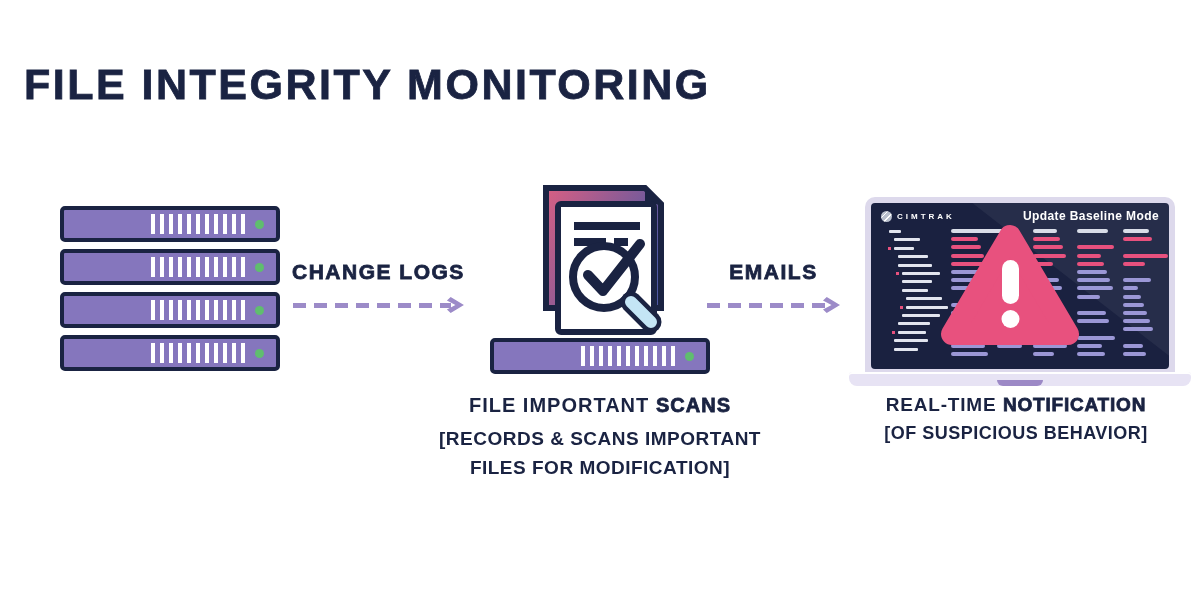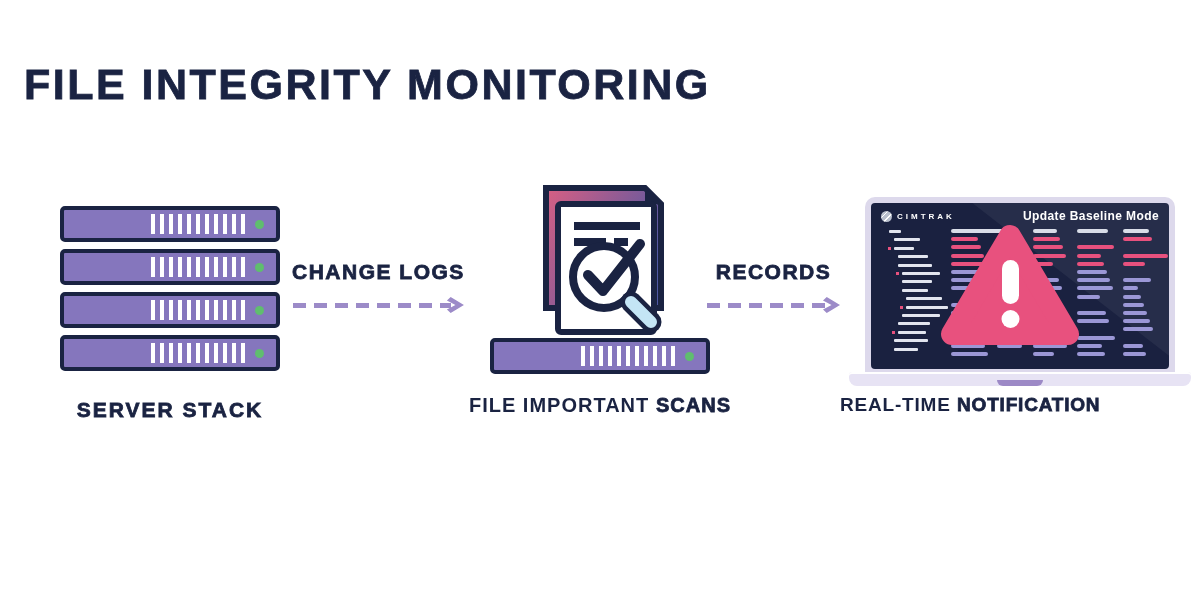--- a/index.html
+++ b/index.html
@@ -67,21 +67,21 @@
   .tree{position:absolute;top:24px;left:8px;width:70px;bottom:8px;}
   .tree b{position:absolute;height:3px;background:var(--treebar);border-radius:1px;}
   .tree s{position:absolute;width:3px;height:3px;background:var(--pink);}
   .grid{position:absolute;top:22px;left:0;right:0;bottom:0;}
   .grid b{position:absolute;height:4px;border-radius:2px;}
   .warning{top:220px;left:938px;width:145px;height:130px;}
   .laptop-base{top:372px;left:849px;width:342px;height:14px;background:var(--base);
     border-radius:3px 3px 8px 8px;box-shadow:inset 0 2px 0 #fff;}
   .notch{top:380px;left:997px;width:46px;height:6px;background:var(--notch);
     border-radius:0 0 6px 6px;}
-  .right-label{top:394px;left:840px;width:352px;text-align:left;font-size:19px;
+  .right-label{top:394px;left:840px;width:352px;text-align:center;font-size:19px;
     font-weight:bold;letter-spacing:0.8px;}
   .right-sub{top:423px;left:840px;width:352px;text-align:center;font-size:18px;
     font-weight:bold;letter-spacing:0.5px;}
   .gap-b{margin-left:0.34em;}
 </style>
 </head>
 <body>
 
 <div class="stage">
 
@@ -146,21 +146,20 @@
           <i></i>
           <i></i>
           <i></i>
           <i></i>
           <i></i>
           <i></i>
         </span>
         <span class="led"></span>
       </div>
     </div>
-  <div class="abs stack-label xbold">SERVER STACK</div>
 
   <div class="abs flow flow1">
     <span class="flow-label xbold">CHANGE LOGS</span>
     <span class="dashes">
       <span class="dash-line"></span>
       <span class="arrow-head"></span>
     </span>
   </div>
 
   <div class="abs doc-icon">
@@ -197,23 +196,27 @@
           <i></i>
           <i></i>
           <i></i>
         </span>
         <span class="led"></span>
       </div>
     </div>
   <div class="abs mid-label">
     <span>FILE IMPORTANT</span><span class="xbold gap-b">SCANS</span>
   </div>
+  <div class="abs mid-sub">
+    <div>[RECORDS &amp; SCANS IMPORTANT</div>
+    <div>FILES FOR MODIFICATION]</div>
+  </div>
 
   <div class="abs flow flow2">
-    <span class="flow-label xbold">RECORDS</span>
+    <span class="flow-label xbold">EMAILS</span>
     <span class="dashes">
       <span class="dash-line"></span>
       <span class="arrow-head"></span>
     </span>
   </div>
 
   <div class="abs laptop-screen">
     <div class="screen">
       <div class="sheen"></div>
       <div class="screen-header">
@@ -320,14 +323,15 @@
       <rect x="64" y="38" width="17" height="44" rx="8.5" fill="#ffffff"></rect>
       <circle cx="72.5" cy="97" r="9" fill="#ffffff"></circle>
     </svg>
   </div>
   <div class="abs laptop-base"></div>
   <div class="abs notch"></div>
 
   <div class="abs right-label">
     <span>REAL-TIME</span><span class="xbold gap-b">NOTIFICATION</span>
   </div>
+  <div class="abs right-sub">[OF SUSPICIOUS BEHAVIOR]</div>
 
 </div>
 
 </body></html>

